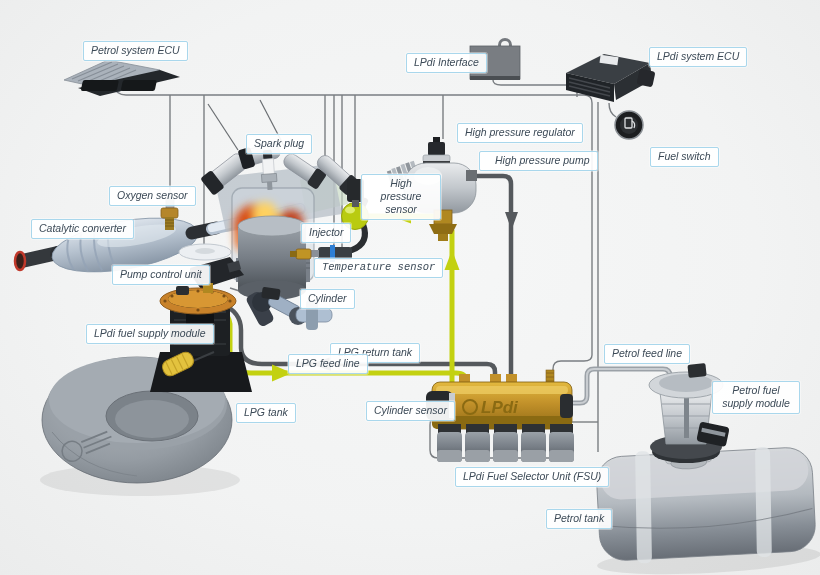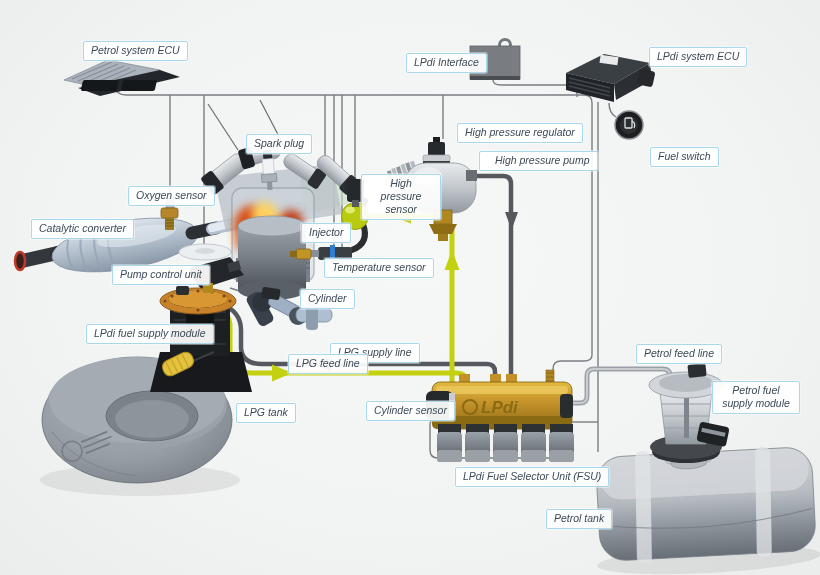--- a/index.html
+++ b/index.html
@@ -383,29 +383,29 @@
   </g>
 </svg>
 
   <div class="lbl" style="left:83px;top:41px;">Petrol system ECU</div>
   <div class="lbl" style="left:406px;top:53px;">LPdi Interface</div>
   <div class="lbl" style="left:649px;top:47px;">LPdi system ECU</div>
   <div class="lbl" style="left:650px;top:115px;margin-top:32px;">Fuel switch</div>
   <div class="lbl" style="left:457px;top:123px;">High pressure regulator</div>
   <div class="lbl" style="left:479px;top:151px;padding-left:15px;">High pressure pump</div>
   <div class="lbl" style="left:246px;top:134px;">Spark plug</div>
-  <div class="lbl" style="left:128px;top:186px;">Oxygen sensor</div>
+  <div class="lbl" style="left:109px;top:186px;">Oxygen sensor</div>
   <div class="lbl" style="left:31px;top:219px;">Catalytic converter</div>
   <div class="lbl wrap" style="left:361px;top:174px;width:64px;">High pressure sensor</div>
   <div class="lbl" style="left:301px;top:223px;">Injector</div>
-  <div class="lbl" style="left:324px;top:258px;">Temperature sensor</div>
+  <div class="lbl" style="left:314px;top:258px;font-family:Liberation Mono, monospace;">Temperature sensor</div>
   <div class="lbl" style="left:112px;top:265px;">Pump control unit</div>
   <div class="lbl" style="left:300px;top:289px;">Cylinder</div>
   <div class="lbl" style="left:86px;top:324px;">LPdi fuel supply module</div>
-  <div class="lbl" style="left:330px;top:343px;">LPG supply line</div>
+  <div class="lbl" style="left:330px;top:343px;">LPG return tank</div>
   <div class="lbl" style="left:288px;top:354px;">LPG feed line</div>
   <div class="lbl" style="left:236px;top:403px;">LPG tank</div>
   <div class="lbl" style="left:366px;top:401px;">Cylinder sensor</div>
   <div class="lbl" style="left:455px;top:467px;">LPdi Fuel Selector Unit (FSU)</div>
-  <div class="lbl" style="left:636px;top:344px;">Petrol feed line</div>
+  <div class="lbl" style="left:604px;top:344px;">Petrol feed line</div>
   <div class="lbl wrap" style="left:712px;top:381px;width:72px;">Petrol fuel supply module</div>
   <div class="lbl" style="left:546px;top:509px;">Petrol tank</div>
 </div>
 
 </body></html>

